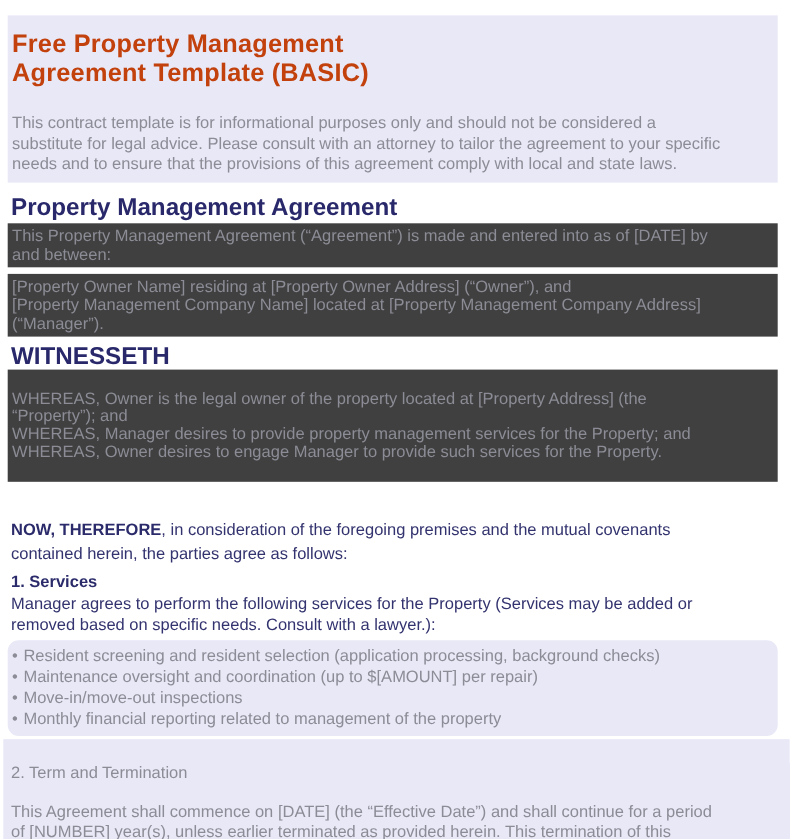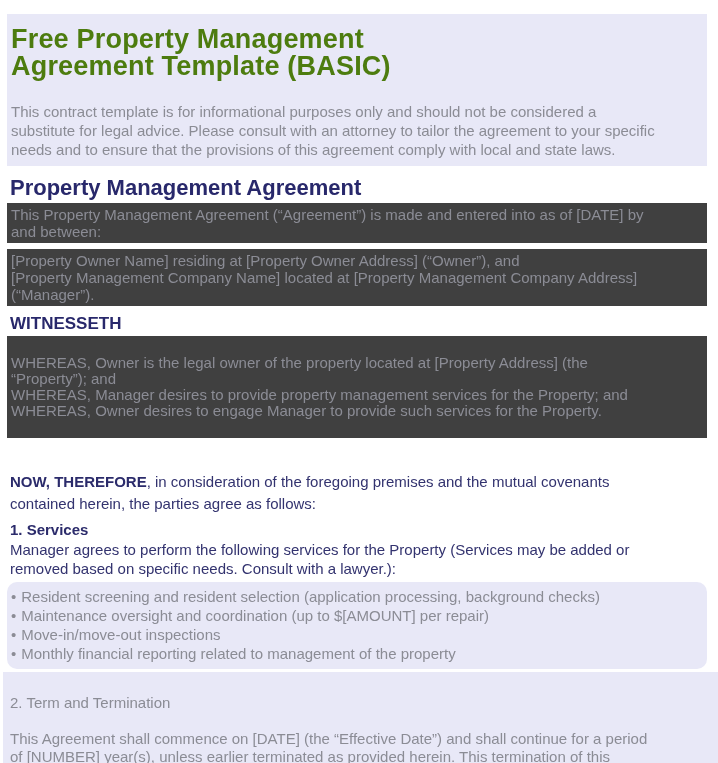--- a/index.html
+++ b/index.html
@@ -9,42 +9,42 @@
     font-family:"Liberation Sans", sans-serif;
     font-size:15px;
     -webkit-font-smoothing:antialiased;
   }
   .hero {
     background:#e8e8f7;
     margin:14px 11px 0 7px;
     padding:12px 8px 7px 4px;
   }
   .hero-title {
-    color:#4d7c0f;
-    font-size:27px;
+    color:#c2410c;
+    font-size:23px;
     line-height:27px;
     font-weight:700;
     letter-spacing:0.2px;
   }
   .hero-disclaimer {
     margin-top:22px;
     color:#8b8c95;
     line-height:19px;
     white-space:pre-line;
   }
   .section-h2 {
     margin:12px 11px 5px 10px;
     font-size:22px;
     line-height:20px;
     font-weight:700;
     color:#28286b;
   }
   .section-h3 {
     margin:8px 11px 3px 10px;
-    font-size:17px;
+    font-size:22px;
     line-height:19px;
     font-weight:700;
     color:#28286b;
   }
   .lav {
     background:#404040;
     margin:0 11px 6px 7px;
     padding:3px 8px 3px 4px;
     color:#8b8c95;
     line-height:17px;

